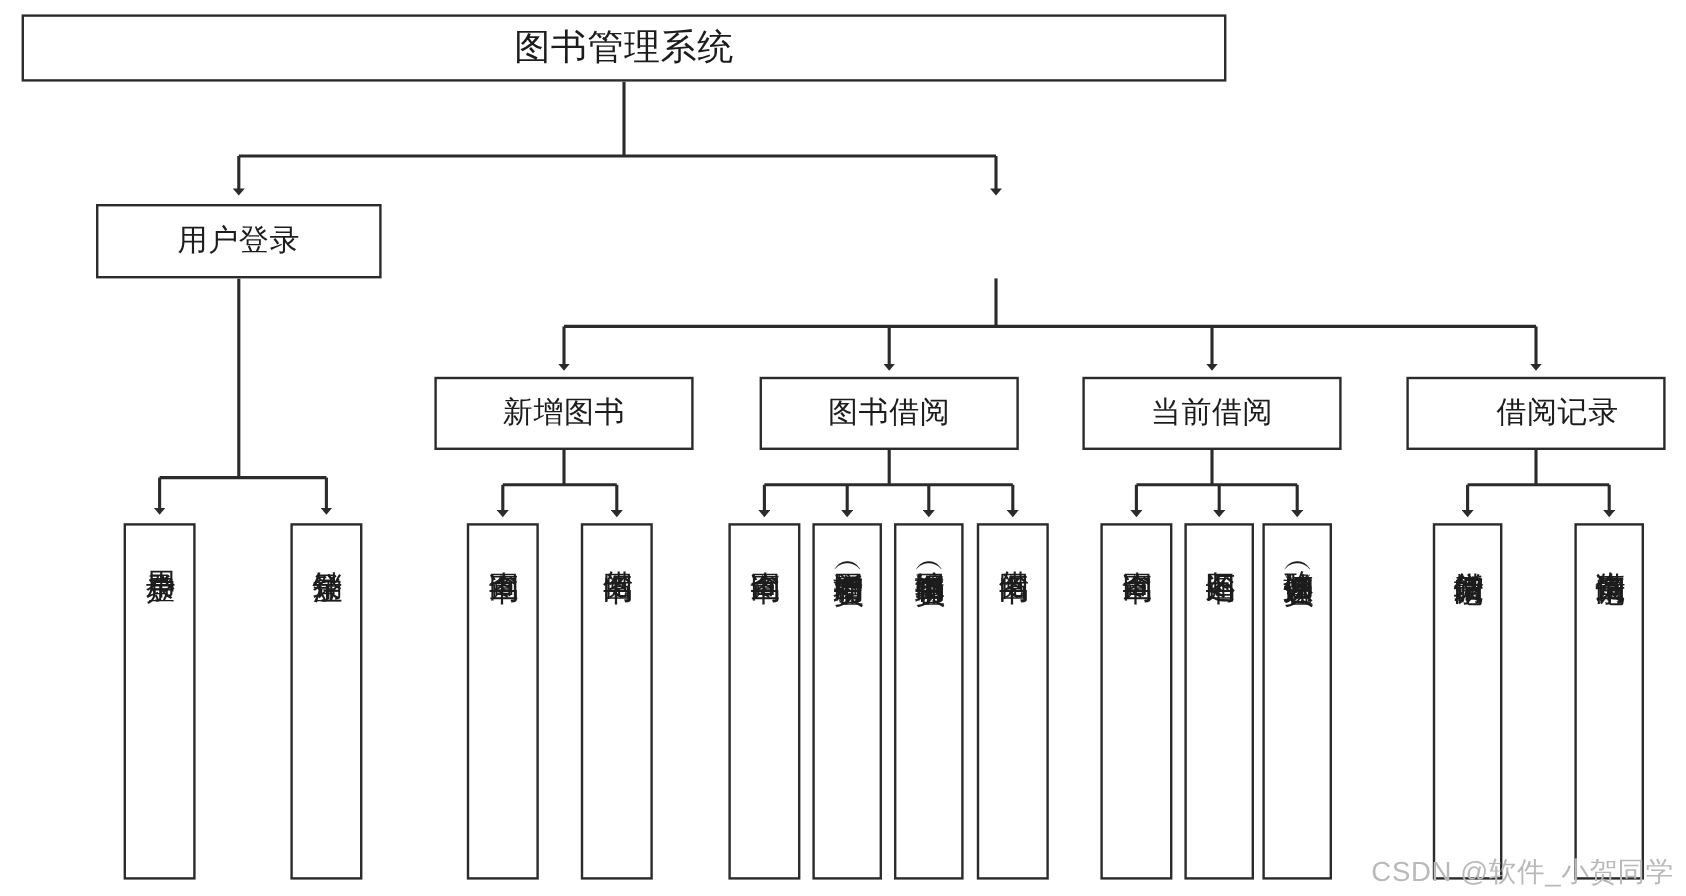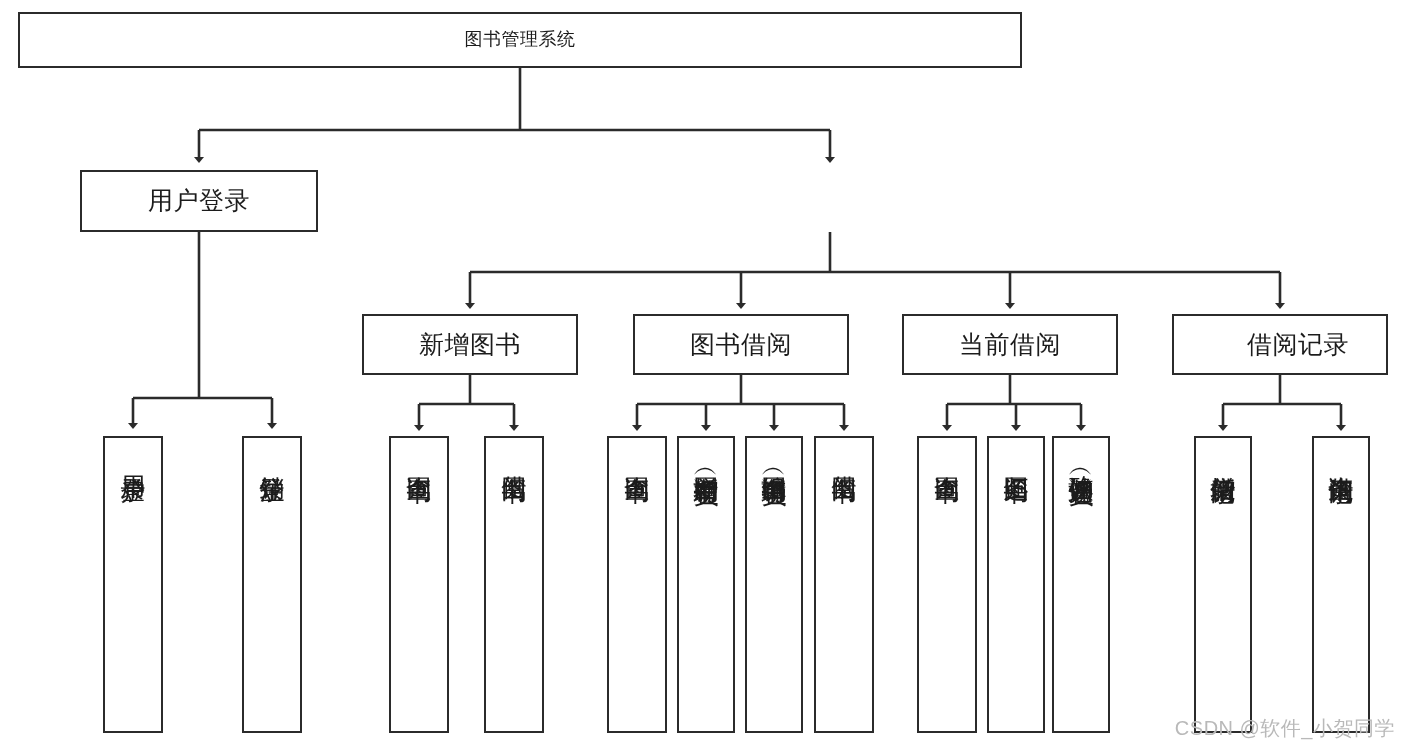--- a/index.html
+++ b/index.html
@@ -51,26 +51,26 @@
   }
   .node.vertical .node-label {
     writing-mode: vertical-rl;
     text-orientation: upright;
     white-space: normal;
     font-size: 25px;
     line-height: 1.32;
     letter-spacing: 1px;
     max-height: 100%;
   }
-  .node.root .node-label { font-size: 18px; }
+  .node.root .node-label { font-size: 30px; }
   .watermark {
     position: absolute;
     right: 10px;
     bottom: 5px;
-    font-size: 20px;
+    font-size: 23px;
     color: #b9b9b9;
     letter-spacing: 0.5px;
     white-space: nowrap;
     user-select: none;
   }
 </style>
 </head>
 <body>
 
 <div id="canvas">

